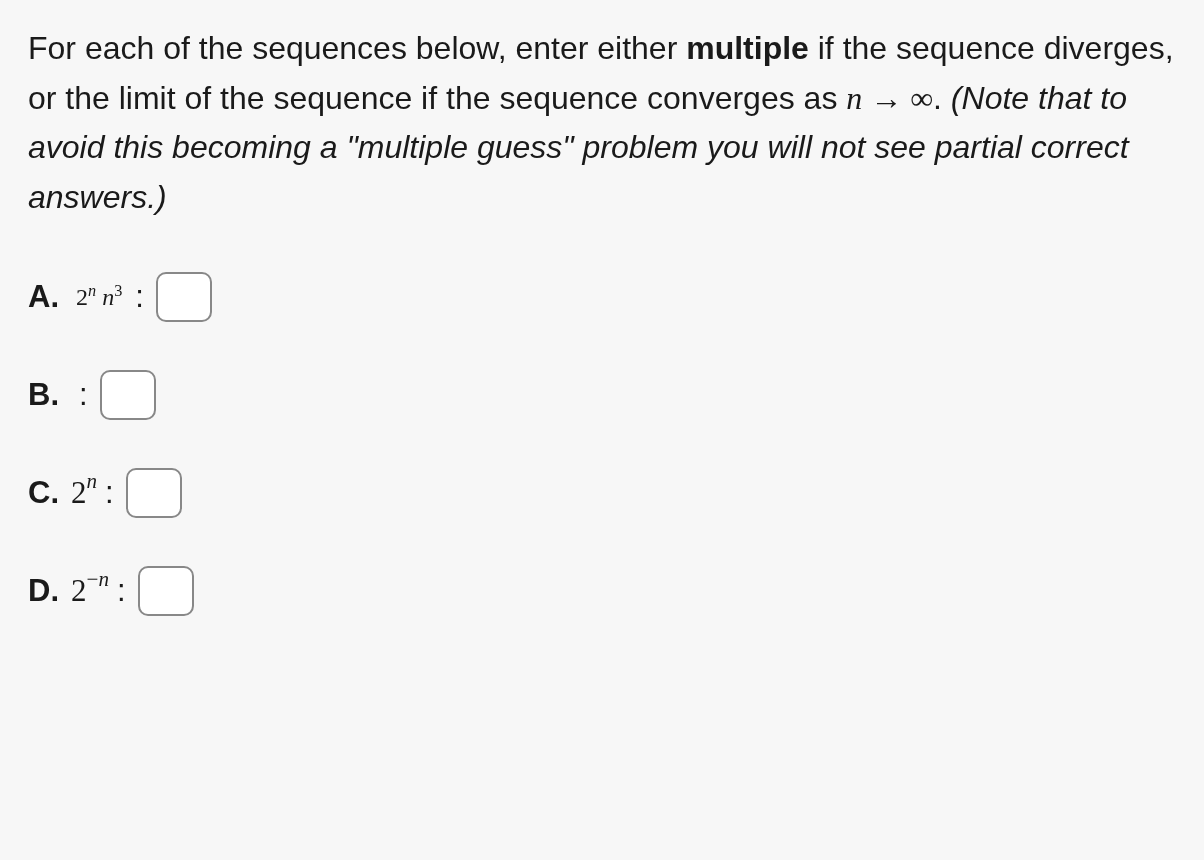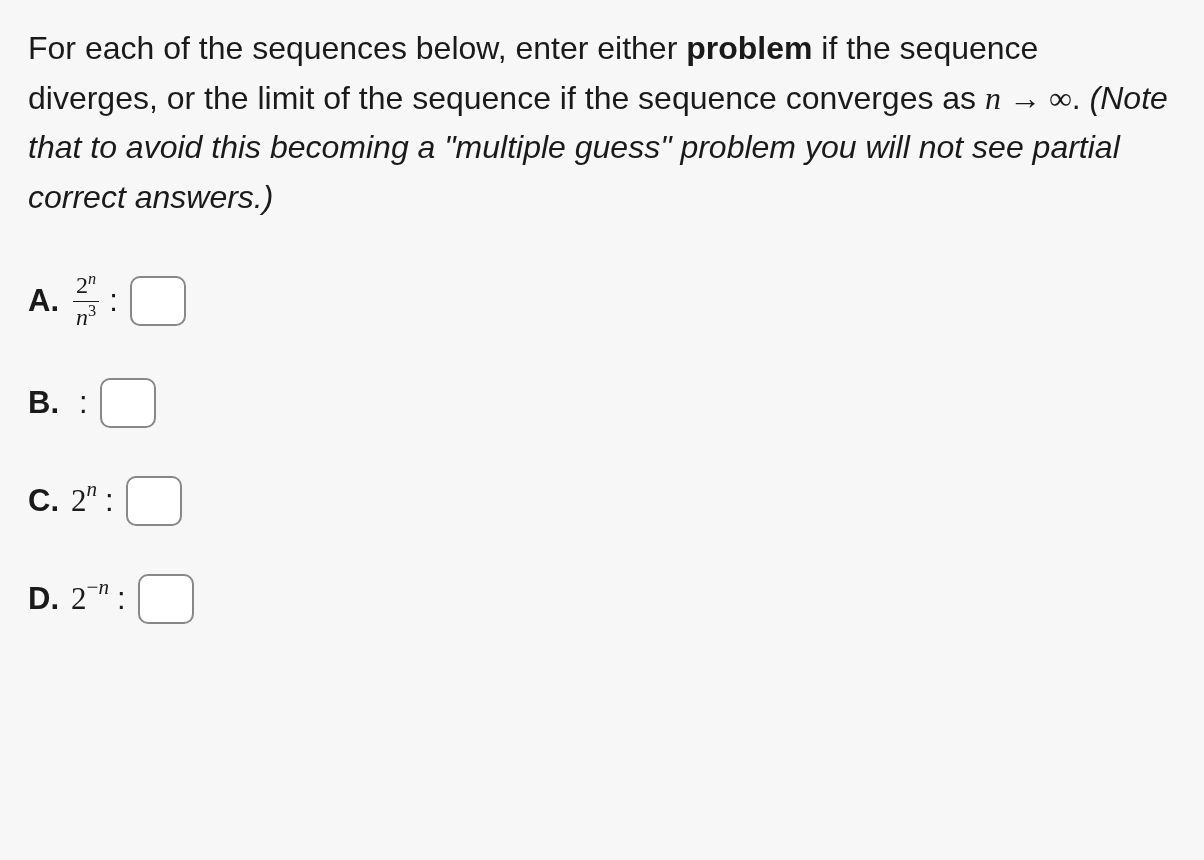--- a/index.html
+++ b/index.html
@@ -37,21 +37,21 @@
     border: 2px solid #888;
     border-radius: 10px;
     background: #fff;
     font-size: 24px;
     text-align: center;
     outline: none;
   }
   
   .frac {
     display: inline-flex;
-    flex-direction: column;
+    flex-direction: row;
     align-items: flex-end;
     vertical-align: middle;
     font-family: 'Times New Roman', Times, serif;
     line-height: 1.1;
     margin: 0 2px;
   }
   .frac .num, .frac .den {
     padding: 0 3px;
     font-size: 24px;
     white-space: nowrap;
@@ -70,21 +70,21 @@
     display: inline-flex;
     align-items: center;
     font-family: 'Times New Roman', Times, serif;
   }
   .expr-base { font-size: 31px; }
 </style>
 </head>
 <body>
 
 <div class="prompt">
-  <span>For each of the sequences below, enter either </span><span class="bold">problem</span><span> if the sequence diverges, or the limit of the sequence if the sequence converges as </span><span class="mathit">n</span><span class="mathrm"> → ∞</span><span>. </span><span class="ital">(Note that to avoid this becoming a "multiple guess" problem you will not see partial correct answers.)</span>
+  <span>For each of the sequences below, enter either </span><span class="bold">multiple</span><span> if the sequence diverges, or the limit of the sequence if the sequence converges as </span><span class="mathit">n</span><span class="mathrm"> → ∞</span><span>. </span><span class="ital">(Note that to avoid this becoming a "multiple guess" problem you will not see partial correct answers.)</span>
 </div>
 
 <div class="items">
 
   <div class="item">
     <span class="label">A.</span>
     <span class="expr">
       <span class="frac">
         <span class="num">
           <span>2</span><span class="sup mathit">n</span>

